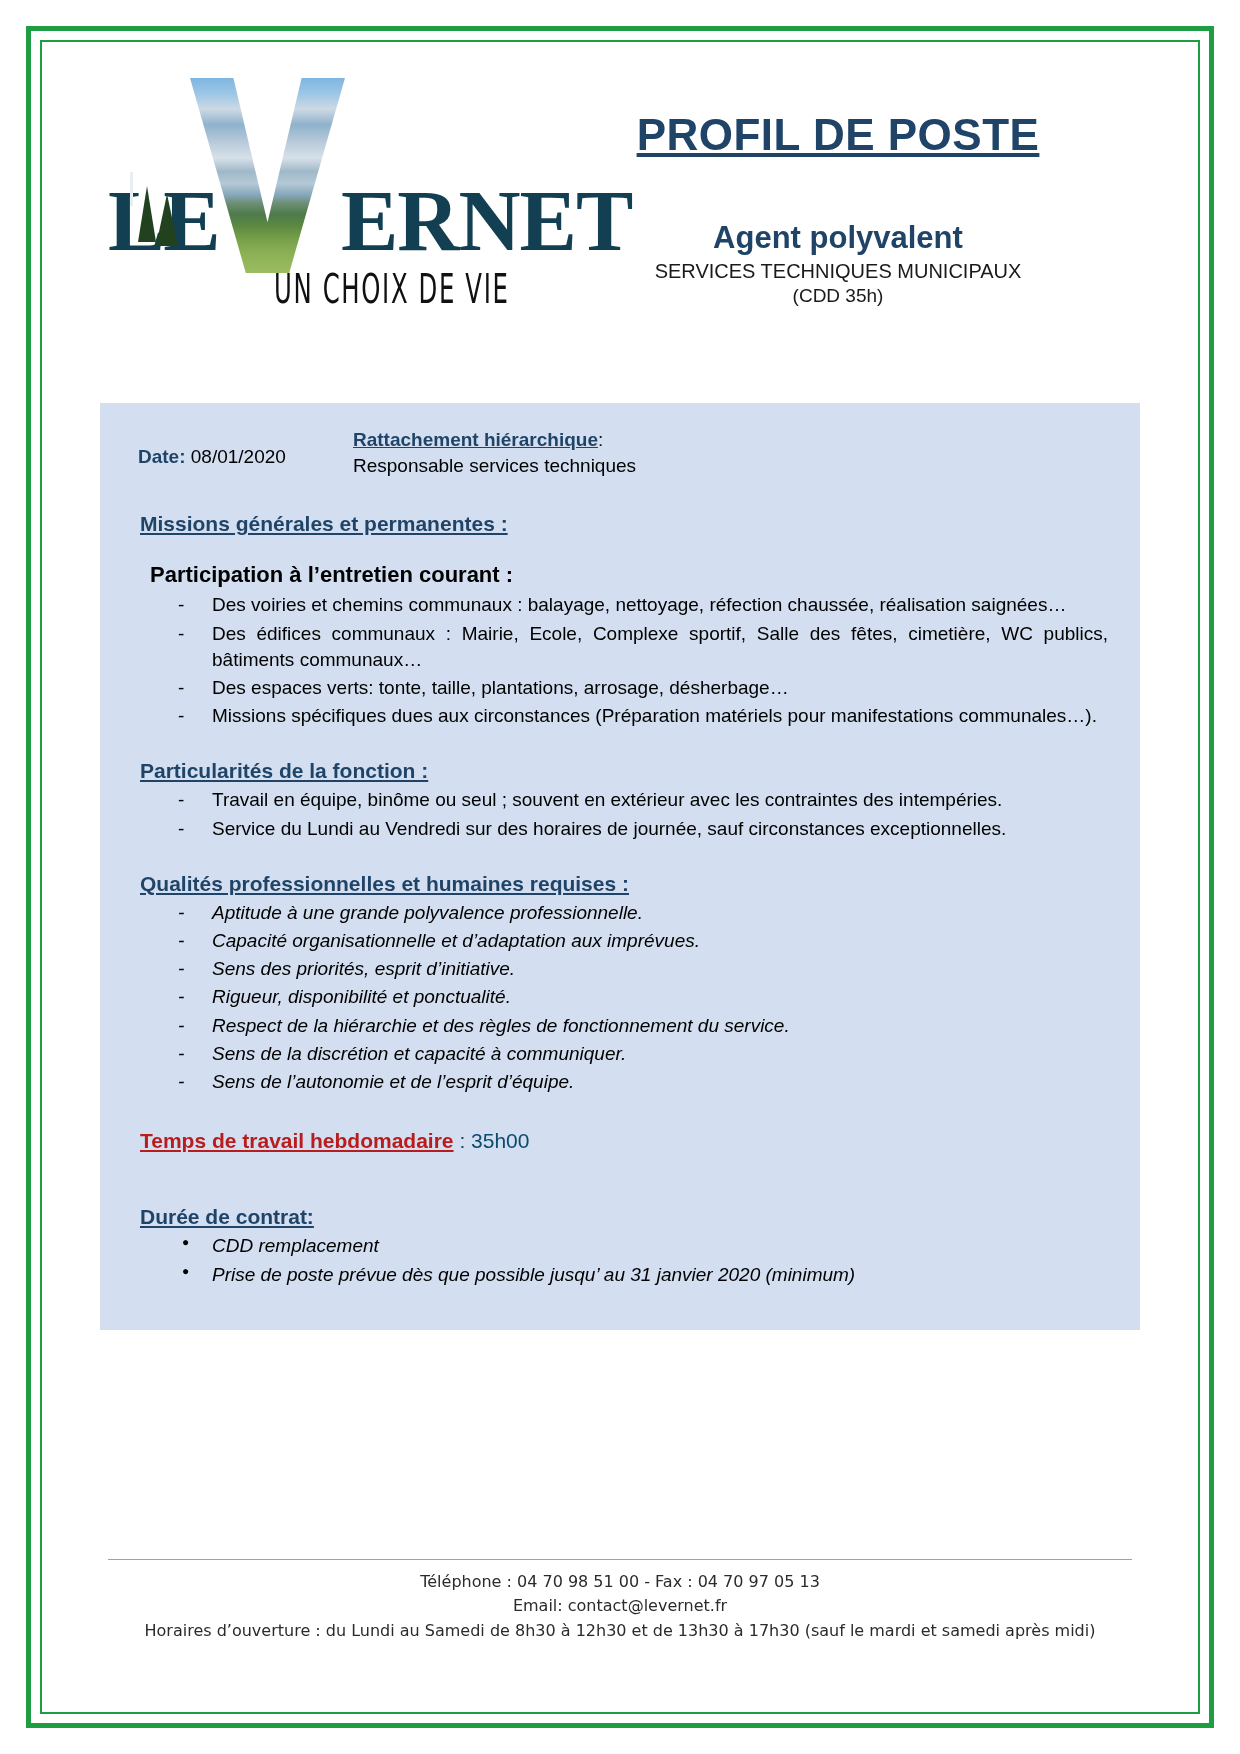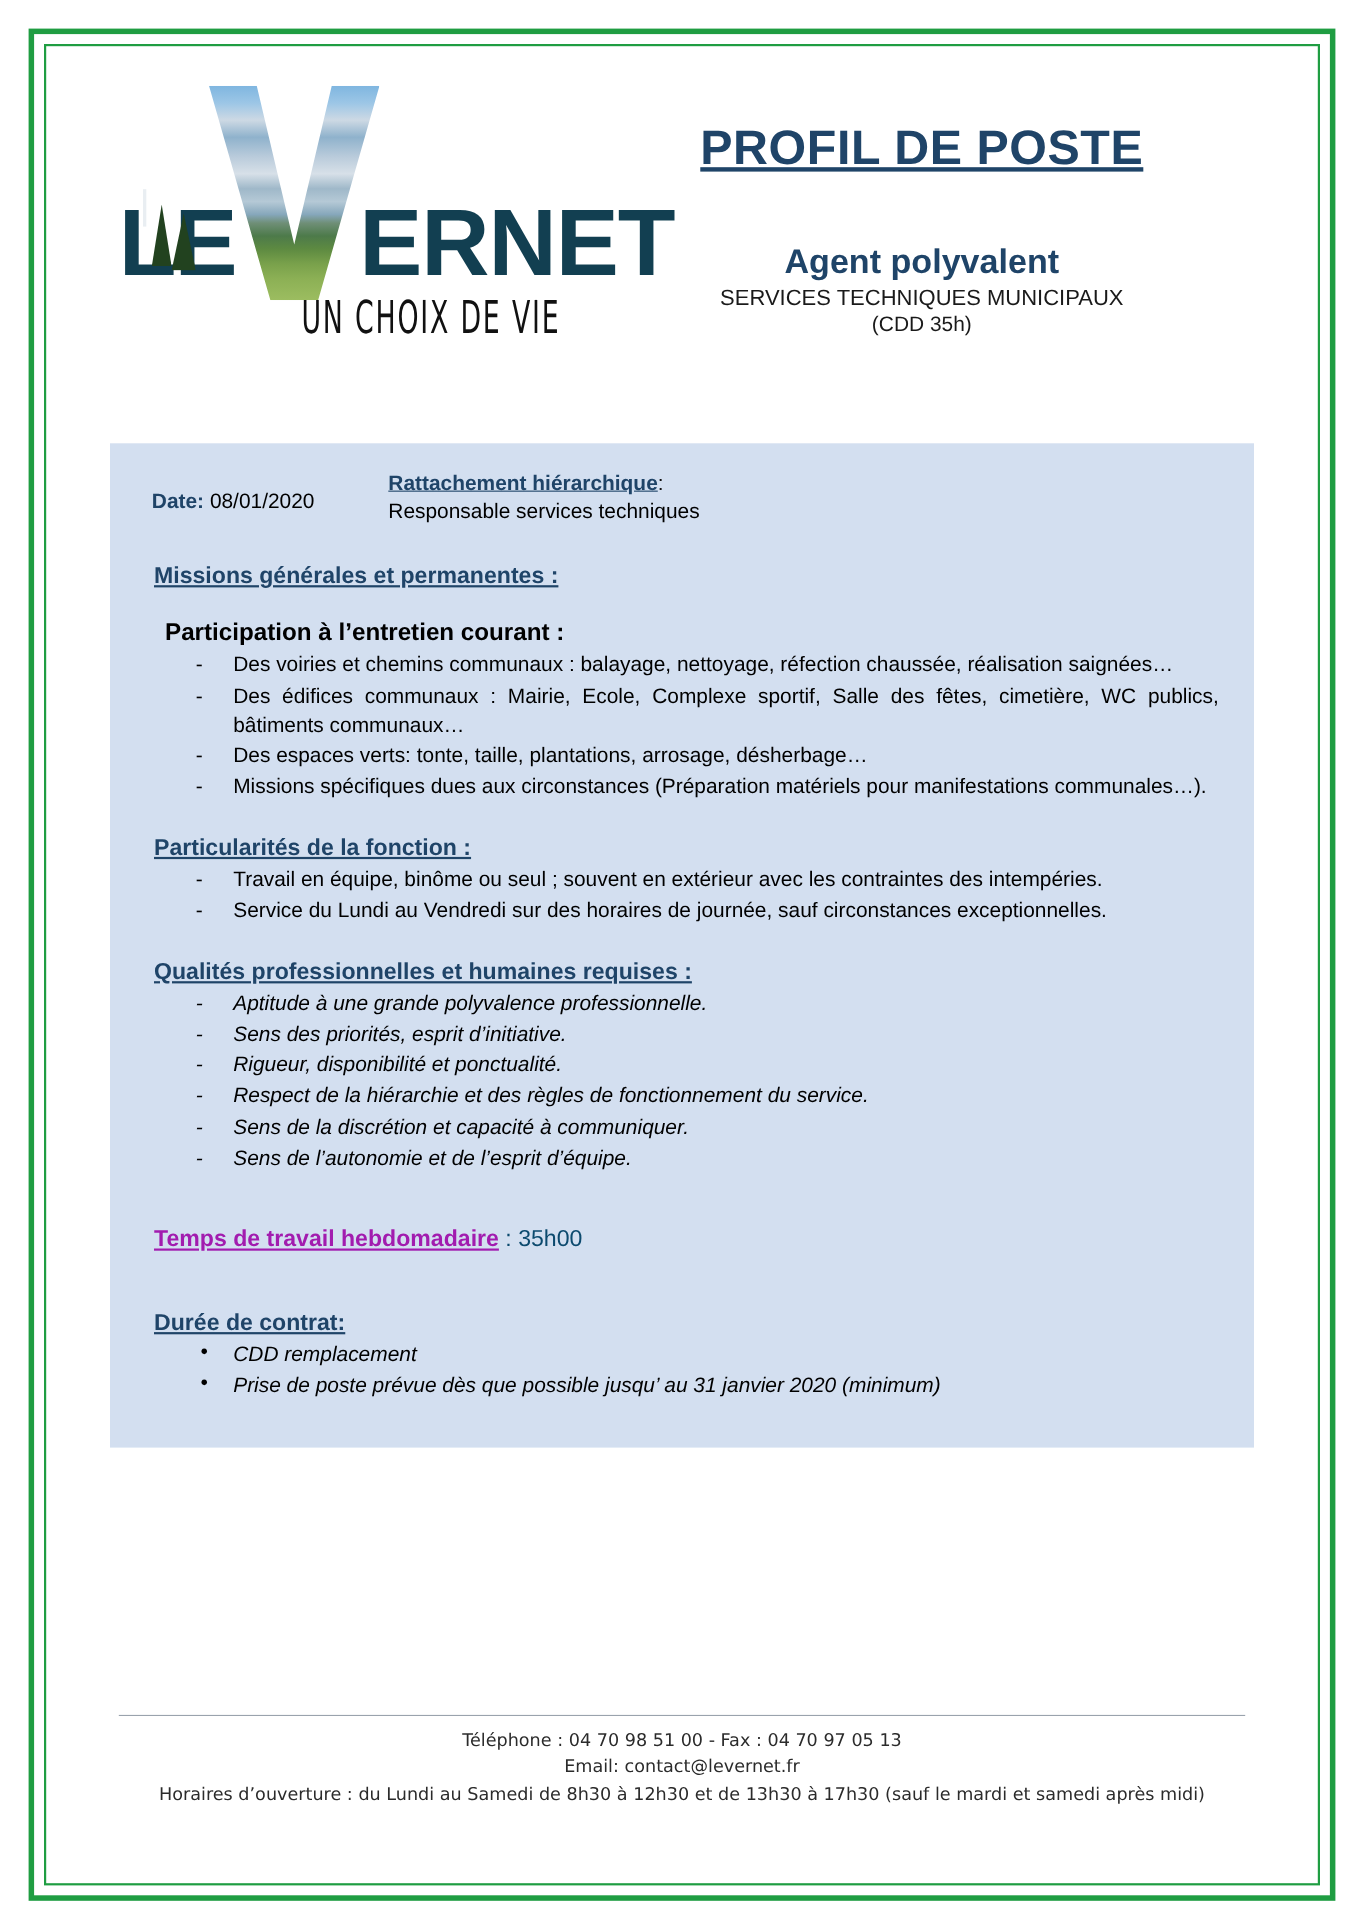--- a/index.html
+++ b/index.html
@@ -57,21 +57,21 @@
   }
   .logo-word {
     position: absolute;
     left: 30px;
     top: 110px;
     font-size: 86px;
     font-weight: bold;
     letter-spacing: -1px;
     color: #123f51;
     line-height: 1;
-    font-family: Liberation Sans, sans-serif;
+    font-family: Liberation Serif, serif;
   }
   .logo-le { letter-spacing: -2px; }
   .logo-v-wrap {
     position: absolute;
     left: 112px;
     top: 10px;
     width: 155px;
     height: 195px;
     overflow: hidden;
   }
@@ -252,23 +252,23 @@
     position: absolute;
     left: 12px;
     top: 1px;
     font-size: 12px;
   }
   .no-justify li { text-align: left; font-style: italic; }
 
   .line-label {
     font-size: 21px;
     font-weight: bold;
-    color: #a21caf;
-    text-decoration: underline;
-    margin: 46px 0 0 12px;
+    color: #b91c1c;
+    text-decoration: underline;
+    margin: 32px 0 0 12px;
     display: inline-block;
   }
   .line-value {
     font-size: 21px;
     color: #0c4a6e;
     text-decoration: none;
     font-weight: normal;
   }
   .contract-head {
     font-size: 21px;
@@ -354,20 +354,21 @@
 
     <h2 class="section">Particularités de la fonction :</h2>
     <ul class="dash">
       <li>Travail en équipe, binôme ou seul ; souvent en extérieur avec les contraintes des intempéries.</li>
       <li>Service du Lundi au Vendredi sur des horaires de journée, sauf circonstances exceptionnelles.</li>
     </ul>
 
     <h2 class="section">Qualités professionnelles et humaines requises :</h2>
     <ul class="dash no-justify">
       <li>Aptitude à une grande polyvalence professionnelle.</li>
+      <li>Capacité organisationnelle et d’adaptation aux imprévues.</li>
       <li>Sens des priorités, esprit d’initiative.</li>
       <li>Rigueur, disponibilité et ponctualité.</li>
       <li>Respect de la hiérarchie et des règles de fonctionnement du service.</li>
       <li>Sens de la discrétion et capacité à communiquer.</li>
       <li>Sens de l’autonomie et de l’esprit d’équipe.</li>
     </ul>
 
     <div>
       <span class="line-label">Temps de travail hebdomadaire</span><span class="line-value"> : 35h00</span>
     </div>

